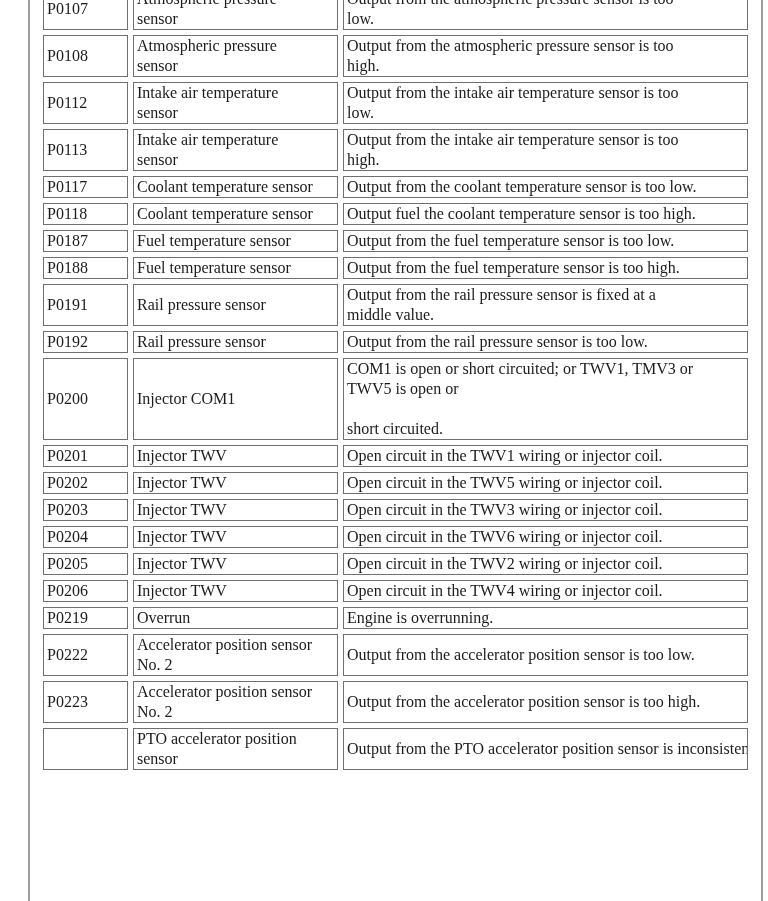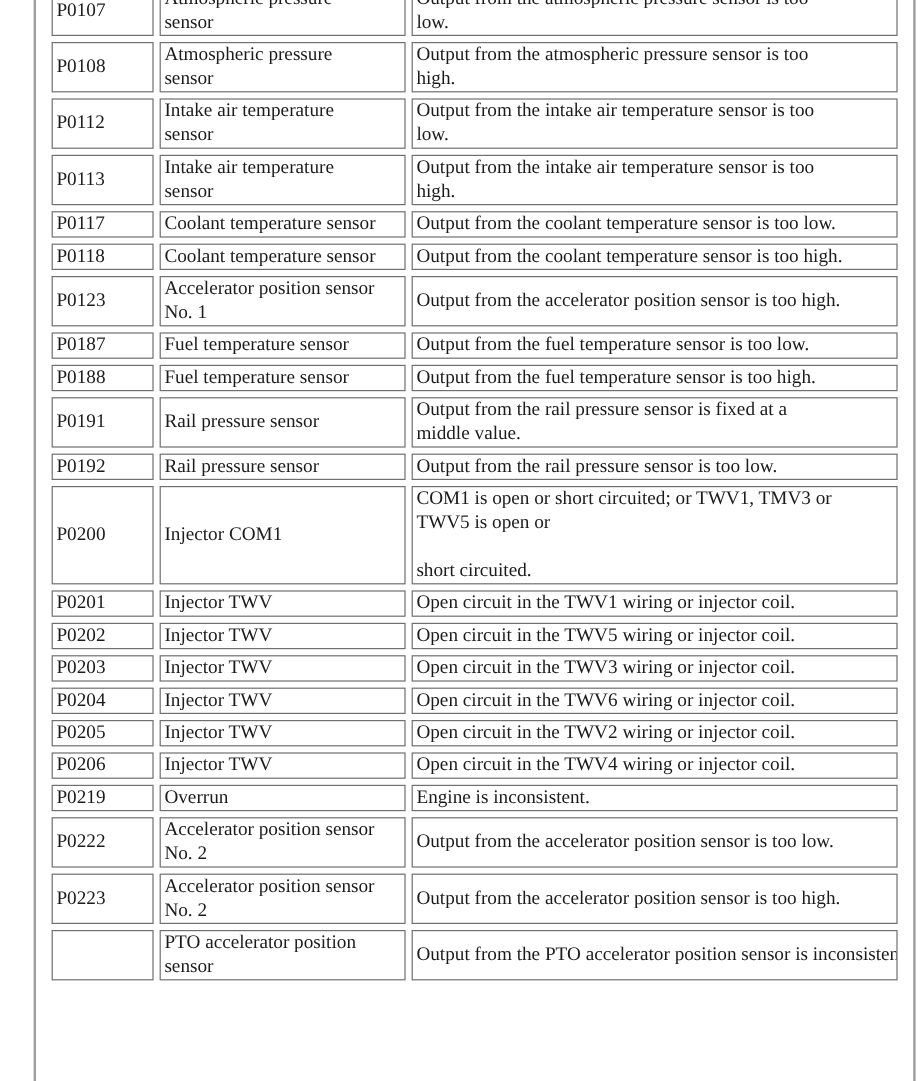--- a/index.html
+++ b/index.html
@@ -93,31 +93,25 @@
 
   <tr>
     <td>P0117</td>
     <td>Coolant temperature sensor</td>
     <td>Output from the coolant temperature sensor is too low.</td>
   </tr>
 
   <tr>
     <td>P0118</td>
     <td>Coolant temperature sensor</td>
-    <td>Output from the coolant temperature sensor is too high.</td>
-  </tr>
-
-
-
-  <tr>
-    <td>P0123</td>
-    <td>Accelerator position sensor
-No. 1</td>
-    <td>Output from the accelerator position sensor is too high.</td>
-  </tr>
+    <td>Output fuel the coolant temperature sensor is too high.</td>
+  </tr>
+
+
+
 
   <tr>
     <td>P0187</td>
     <td>Fuel temperature sensor</td>
     <td>Output from the fuel temperature sensor is too low.</td>
   </tr>
 
   <tr>
     <td>P0188</td>
     <td>Fuel temperature sensor</td>
@@ -179,21 +173,21 @@
 
   <tr>
     <td>P0206</td>
     <td>Injector TWV</td>
     <td>Open circuit in the TWV4 wiring or injector coil.</td>
   </tr>
 
   <tr>
     <td>P0219</td>
     <td>Overrun</td>
-    <td>Engine is inconsistent.</td>
+    <td>Engine is overrunning.</td>
   </tr>
 
   <tr>
     <td>P0222</td>
     <td>Accelerator position sensor
 No. 2</td>
     <td>Output from the accelerator position sensor is too low.</td>
   </tr>
 
   <tr>

